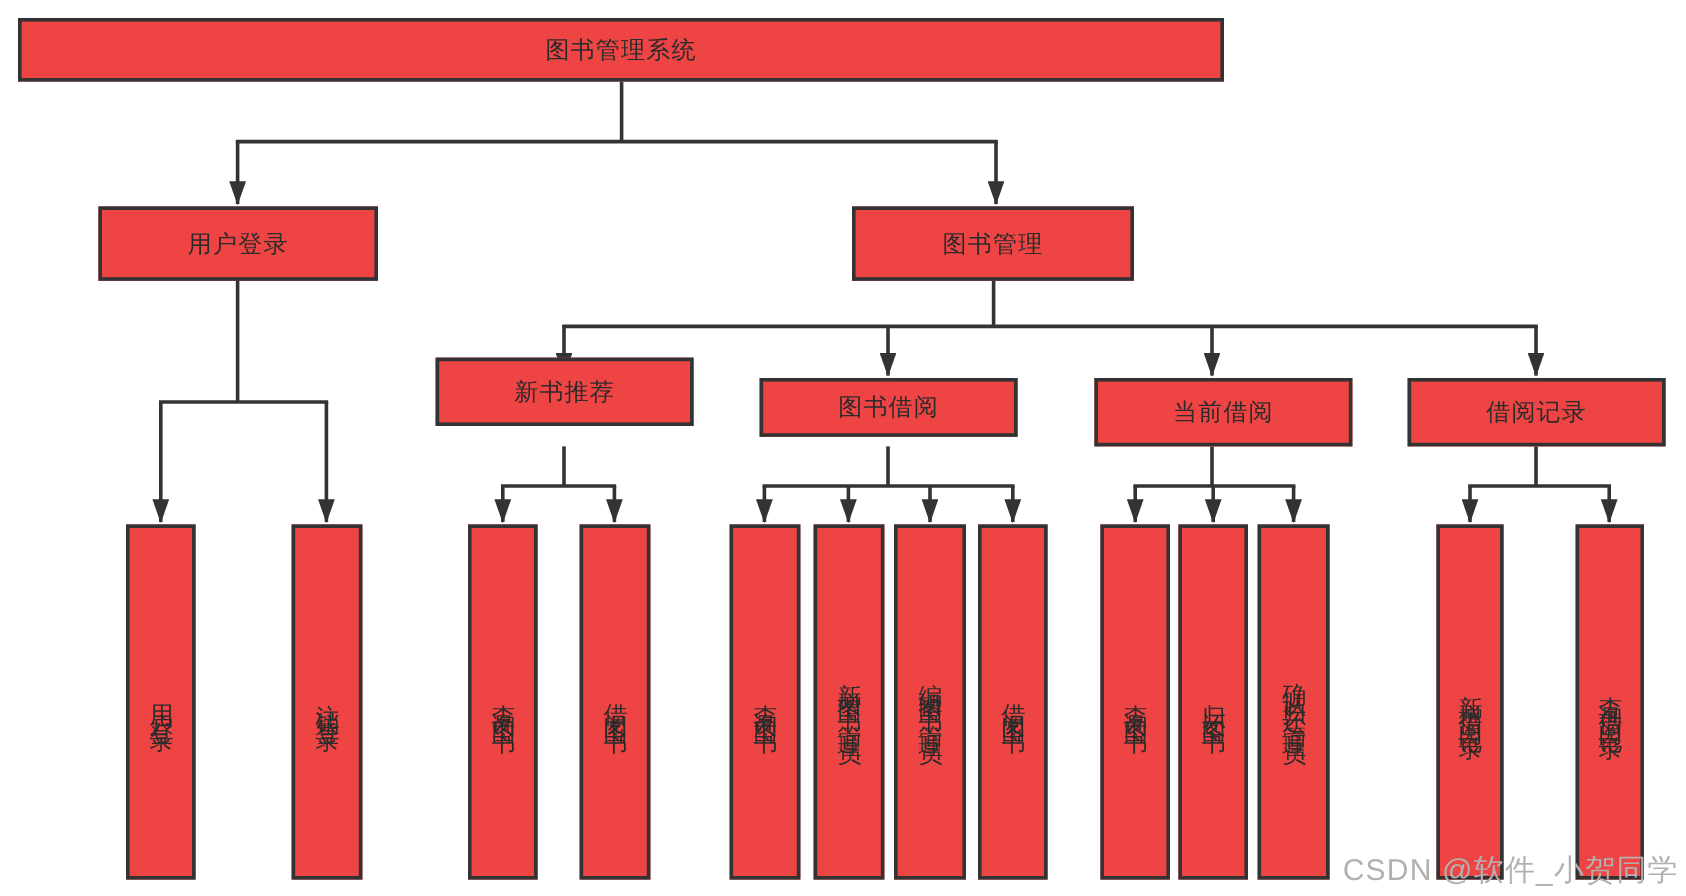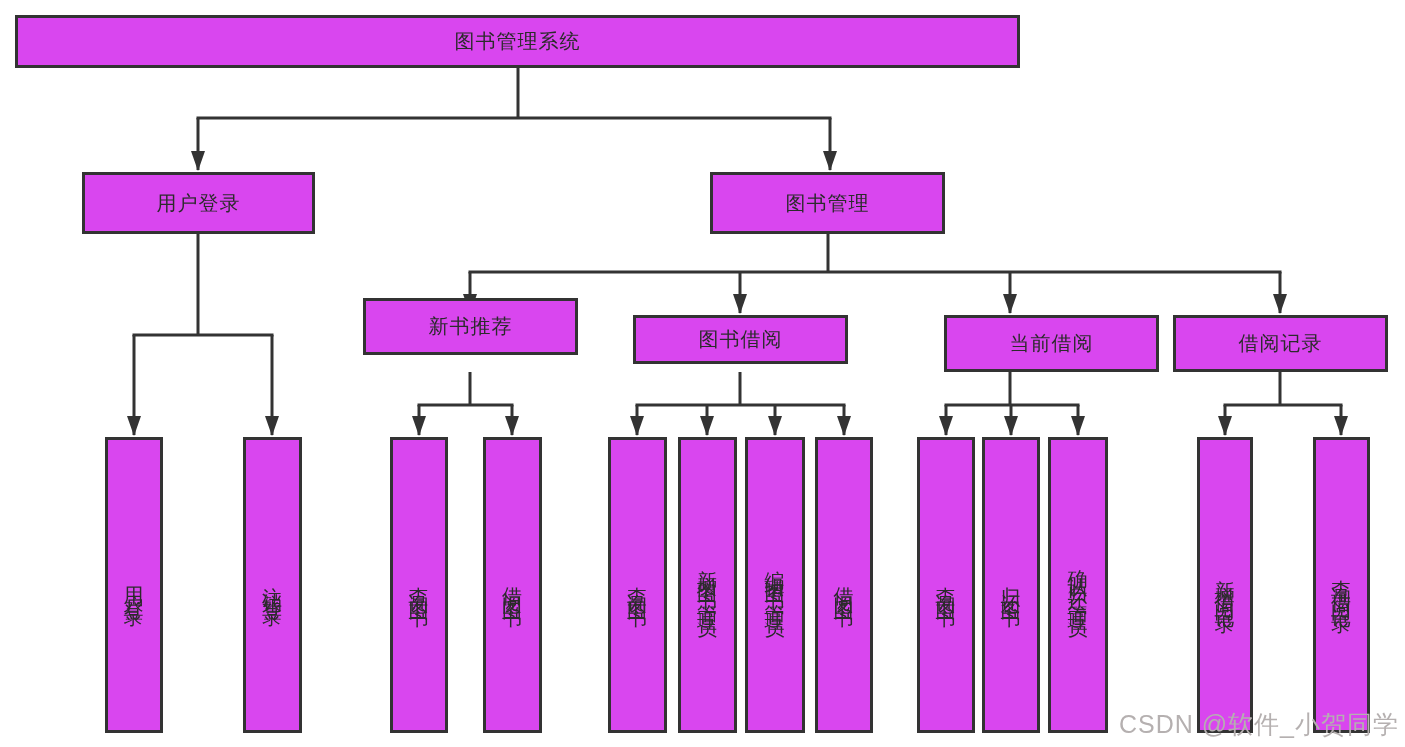--- a/index.html
+++ b/index.html
@@ -14,21 +14,21 @@
     width:1405px;height:747px;
     background:var(--bg-color);
     font-family:"Liberation Sans", sans-serif;
     overflow:hidden;
   }
   .links{position:absolute;left:0;top:0;color:var(--line-color);}
   .node{
     position:absolute;
     box-sizing:border-box;
     border:3px solid var(--line-color);
-    background:#d946ef;
+    background:#ef4444;
     display:flex;align-items:center;justify-content:center;
     font-size:20px;color:var(--text-color);
     letter-spacing:1px;
     z-index:2;
   }
   .vnode{
     writing-mode:vertical-rl;
     text-orientation:mixed;
     letter-spacing:7px;
     line-height:1;
@@ -99,21 +99,21 @@
     </g>
   </svg>
 
   <div class="node" style="left:15px;top:15px;width:1005px;height:53px;">图书管理系统</div>
 
   <div class="node" style="left:82px;top:172px;width:233px;height:62px;">用户登录</div>
   <div class="node" style="left:710px;top:172px;width:235px;height:62px;text-align:center;">图书管理</div>
 
   <div class="node" style="left:363px;top:298px;width:215px;height:57px;">新书推荐</div>
   <div class="node" style="left:633px;top:315px;width:215px;height:49px;">图书借阅</div>
-  <div class="node" style="left:944px;top:315px;width:215px;height:57px;">当前借阅</div>
+  <div class="node" style="left:912px;top:315px;width:215px;height:57px;">当前借阅</div>
   <div class="node" style="left:1173px;top:315px;width:215px;height:57px;font-family:Liberation Mono, monospace;">借阅记录</div>
 
   <div class="node vnode" style="left:105px;top:437px;width:58px;height:296px;">用户登录</div>
   <div class="node vnode" style="left:243px;top:437px;width:59px;height:296px;">注销登录</div>
 
   <div class="node vnode" style="left:390px;top:437px;width:58px;height:296px;">查询图书</div>
   <div class="node vnode" style="left:483px;top:437px;width:59px;height:296px;">借阅图书</div>
 
   <div class="node vnode" style="left:608px;top:437px;width:59px;height:296px;">查询图书</div>
   <div class="node vnode" style="left:678px;top:437px;width:59px;height:296px;">新增图书（管理员）</div>

